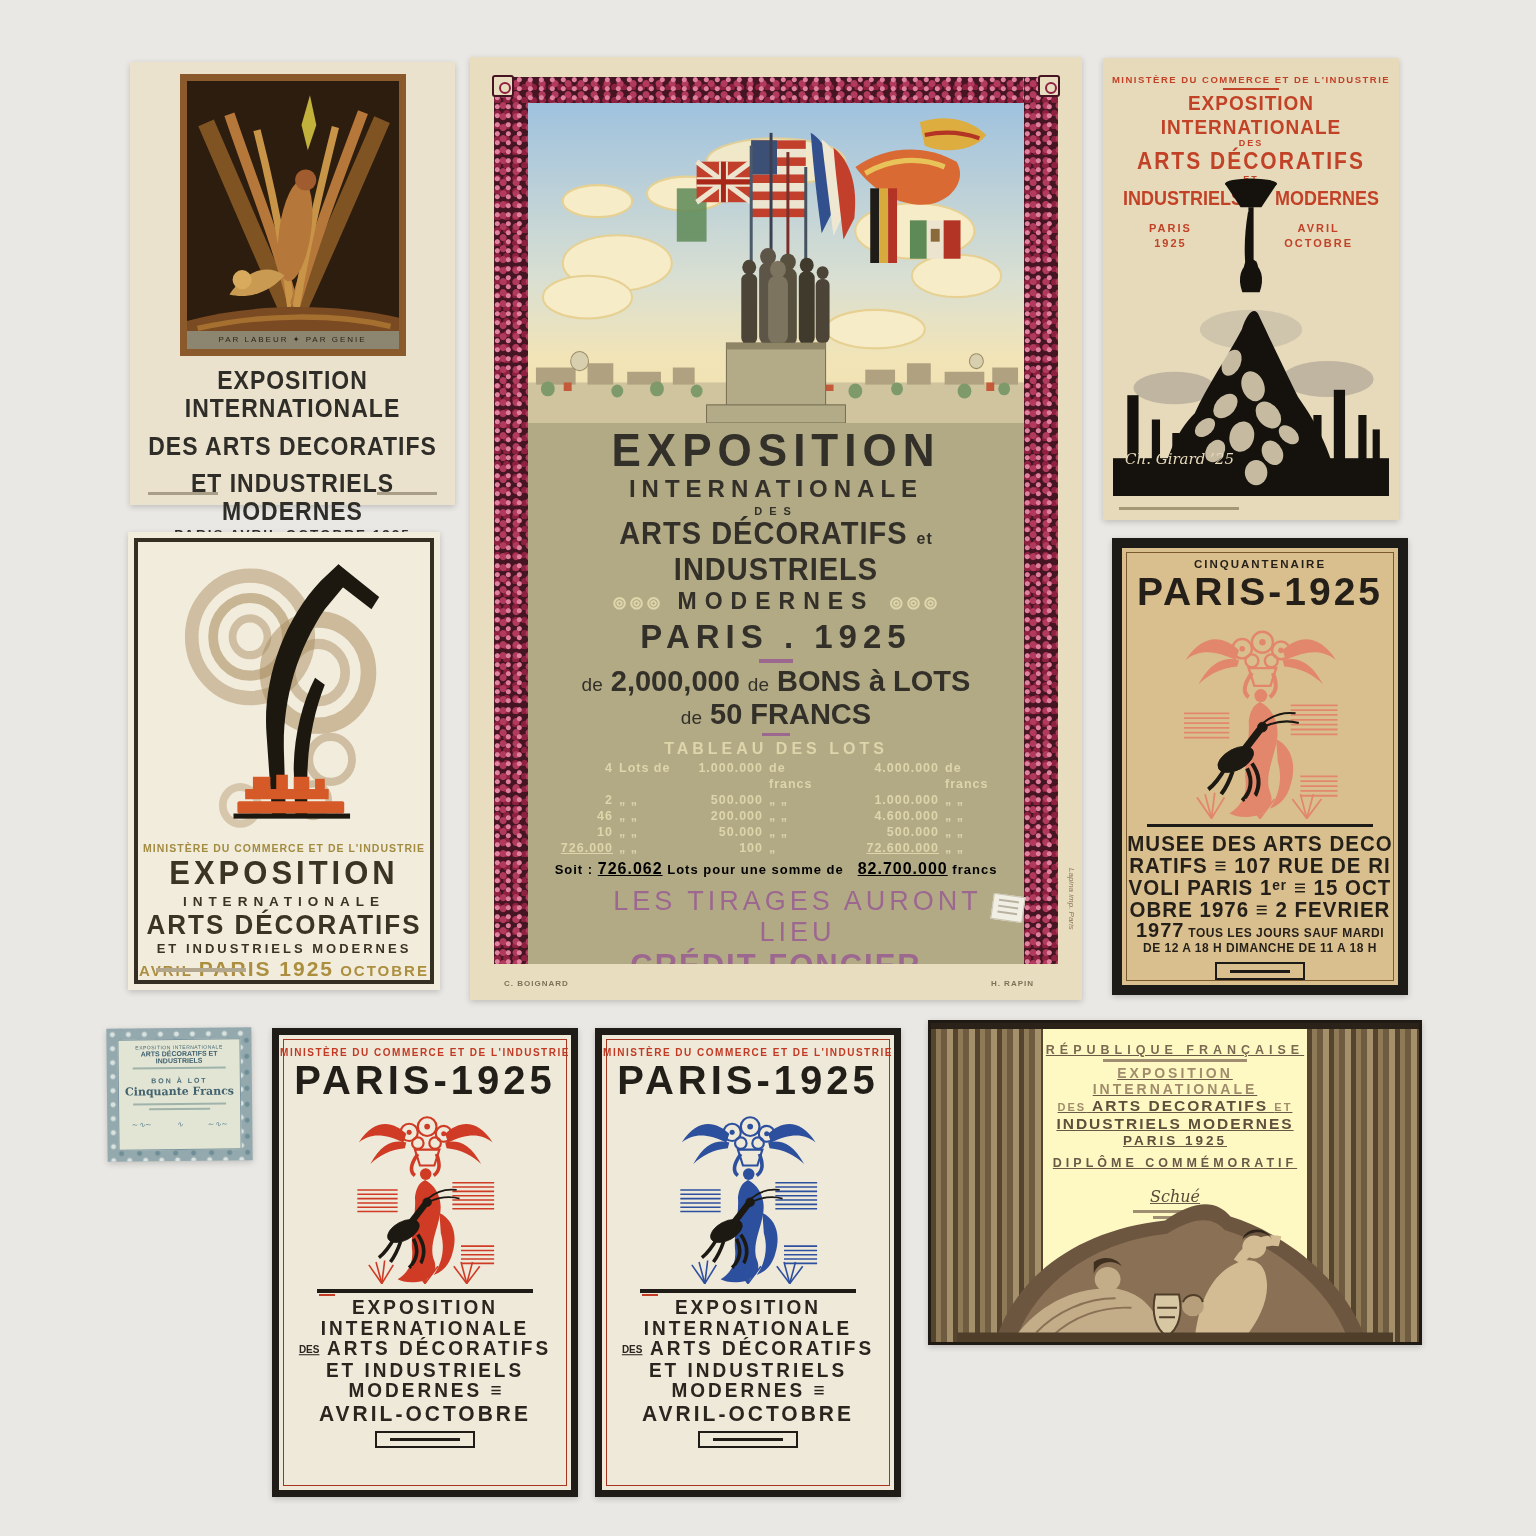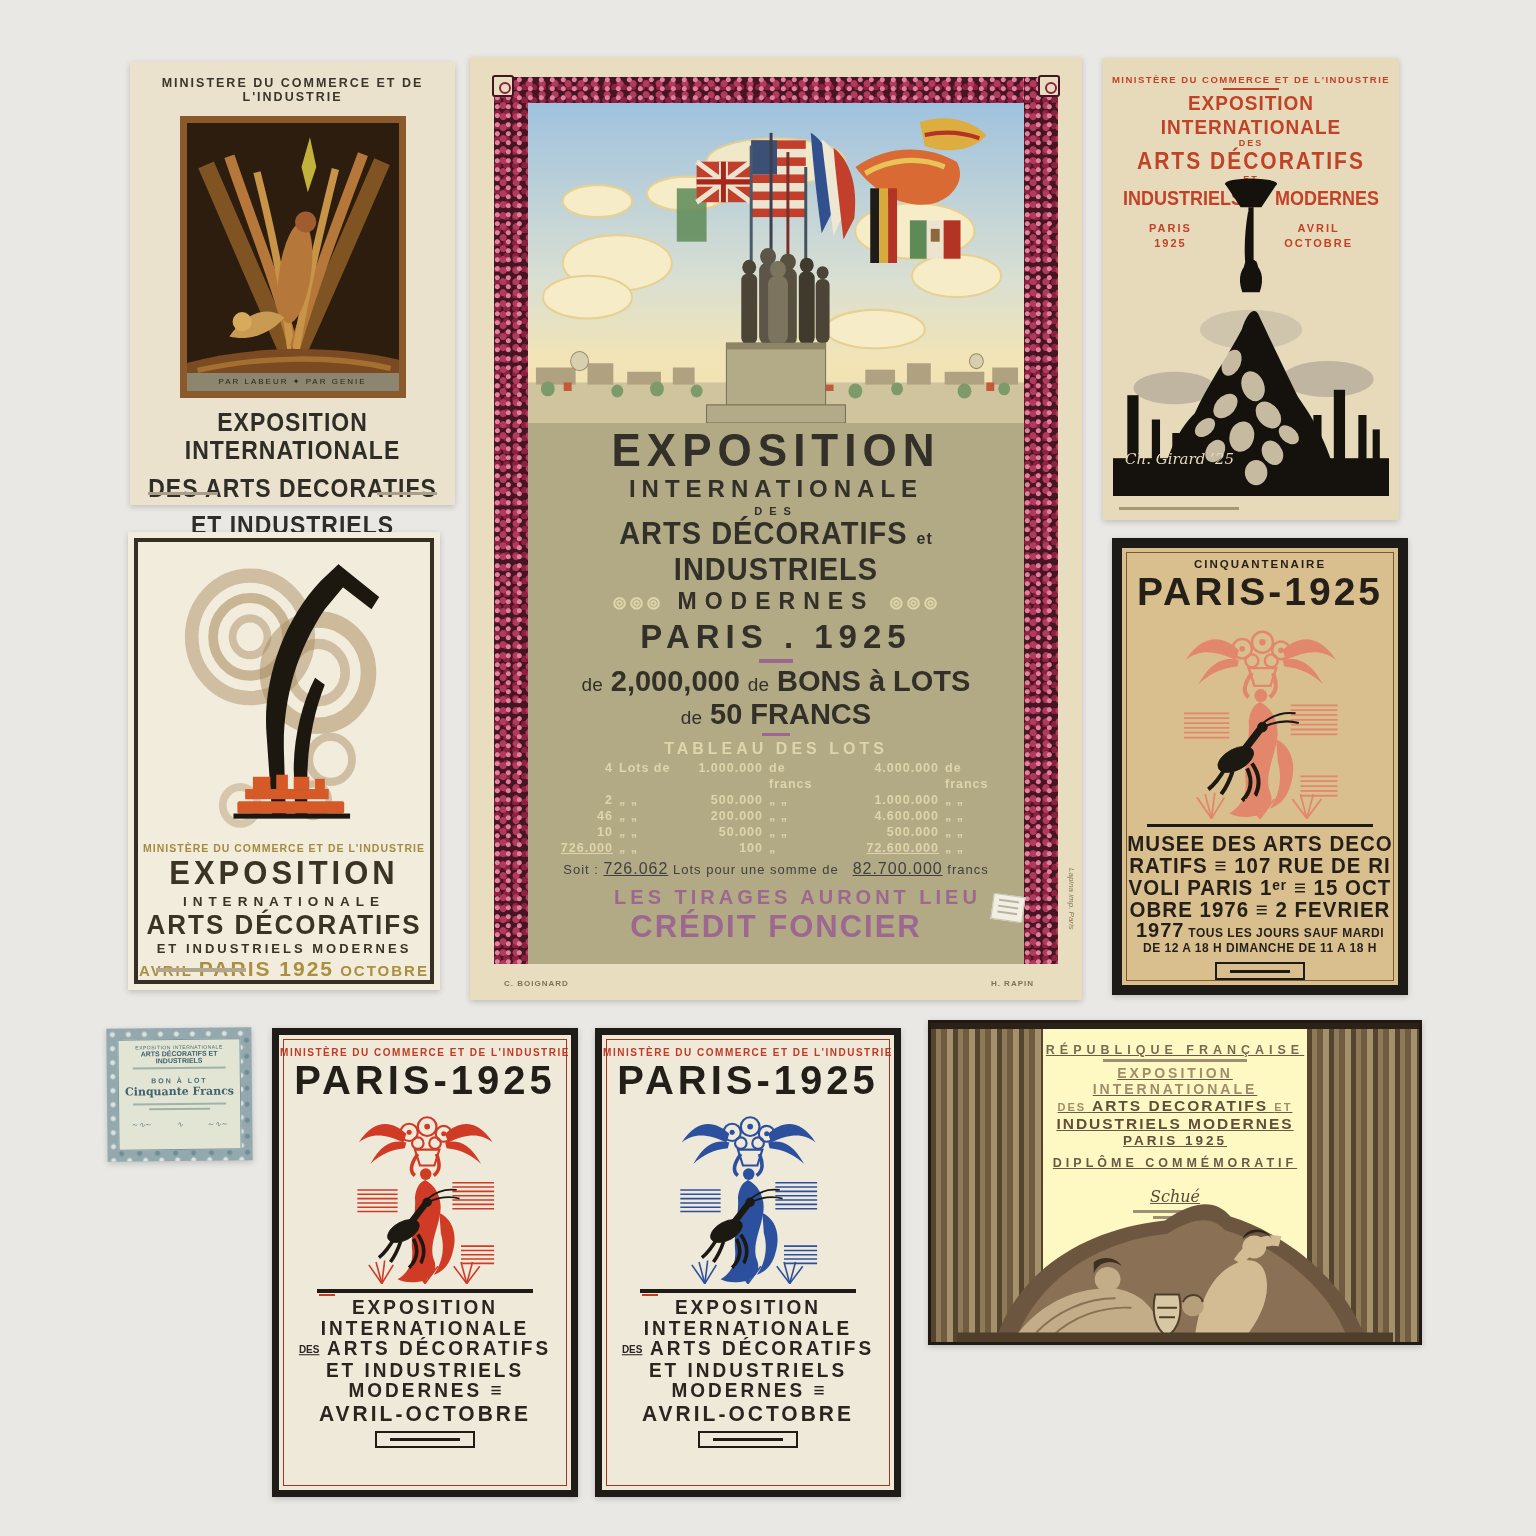--- a/index.html
+++ b/index.html
@@ -51,23 +51,23 @@
   .em-em{font-size:44px;letter-spacing:9px;font-weight:700;color:#9c6890;}
   .em-bons{font-size:29px;font-weight:700;margin-top:2px;}
   .em-bons .de{font-size:19px;font-weight:400;}
   .em-francs{font-size:29px;font-weight:700;}
   .em-frdash{width:28px;height:3px;background:#9c6890;margin:2px auto;}
   .em-tab{font-size:16px;letter-spacing:4px;font-weight:700;color:#ded5ab;margin-top:4px;}
   .lots{width:470px;margin:2px auto 0;color:#ded5ab;font-weight:700;font-size:12.5px;letter-spacing:1px;}
   .lot-row{display:grid;grid-template-columns:72px 58px 92px 66px 110px 62px;line-height:16px;}
   .lot-row span:nth-child(1),.lot-row span:nth-child(3),.lot-row span:nth-child(5){text-align:right;}
   .lot-row span:nth-child(2),.lot-row span:nth-child(4),.lot-row span:nth-child(6){text-align:left;padding-left:6px;}
-  .em-soit{color:#404040;font-size:13px;font-weight:400;margin-top:4px;letter-spacing:1px;}
+  .em-soit{color:#000000;font-size:13px;font-weight:700;margin-top:4px;letter-spacing:1px;}
   .em-soit .bg{font-size:16px;}
-  .em-tir1{font-size:20px;letter-spacing:4px;font-weight:700;color:#9c6890;margin-top:8px;margin-left:43px;}
+  .em-tir1{font-size:27px;letter-spacing:4px;font-weight:400;color:#9c6890;margin-top:8px;margin-left:43px;}
   .em-tir2{font-size:31px;letter-spacing:2px;font-weight:700;color:#9c6890;}
   .em-sig{position:absolute;bottom:12px;font-size:8px;letter-spacing:1px;color:#7b7258;font-weight:700;}
   .em-printer{position:absolute;right:6px;bottom:70px;writing-mode:vertical-rl;font-size:8px;color:#8a7b5d;font-style:italic;}
   .em-sticker{position:absolute;right:58px;top:838px;width:30px;height:24px;background:#f1eee4;border:1px solid #c9c4b2;
               transform:rotate(8deg);z-index:4;}
   .em-sticker i{display:block;height:2px;background:#b9b2a0;margin:4px 5px 0;}
 
   
   .p-girard{left:1103px;top:58px;width:296px;height:462px;background:#e7dabb;color:#c14227;overflow:hidden;}
   .gi-min{padding-top:16px;font-size:9.5px;letter-spacing:1.5px;font-weight:700;}
@@ -169,21 +169,20 @@
   .dp-sig{margin-top:17px;font-family:"DejaVu Serif",serif;font-style:italic;font-size:16px;color:#5a4a38;}
   .dp-art{position:absolute;left:26px;right:26px;bottom:0;height:152px;z-index:2;}
   .dp-art svg{display:block;width:100%;height:100%;}
 </style>
 </head>
 <body>
 
 <div class="stage">
 
   <div class="poster p-labeur ctr">
-    <div class="ministry">MINISTERE DU COMMERCE ET DE L'INDUSTRIE</div>
     <div class="art">
       <svg viewBox="0 0 200 250">
         <rect x="0" y="0" width="200" height="250" fill="#2d1d0e"></rect>
         <path d="M95,215 C70,160 45,100 18,38" stroke="#8a5a26" stroke-width="16" fill="none" opacity=".9"></path>
         <path d="M100,210 C85,150 62,95 40,30" stroke="#b5773a" stroke-width="10" fill="none"></path>
         <path d="M98,212 C92,160 80,100 66,45" stroke="#c89447" stroke-width="7" fill="none"></path>
         <path d="M105,215 C130,160 158,95 184,35" stroke="#8a5a26" stroke-width="16" fill="none" opacity=".9"></path>
         <path d="M102,210 C120,150 142,92 166,28" stroke="#b5773a" stroke-width="10" fill="none"></path>
         <path d="M103,212 C112,158 126,98 140,42" stroke="#c89447" stroke-width="7" fill="none"></path>
         <path d="M108,40 L116,12 L122,40 L114,64 Z" fill="#c2b23c"></path>

